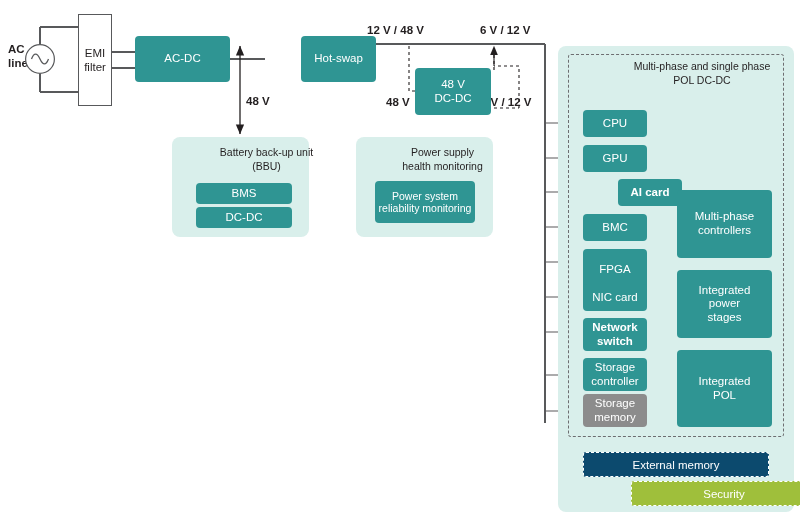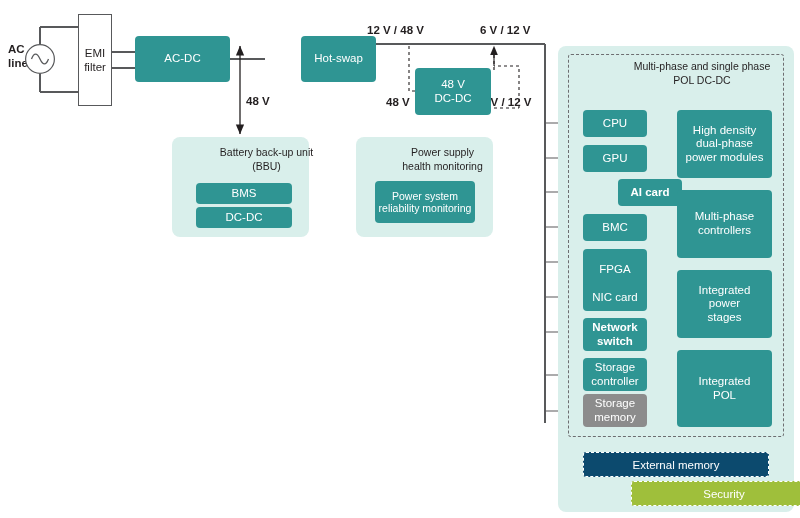--- a/index.html
+++ b/index.html
@@ -208,27 +208,20 @@
       <span>controller</span>
     </div>
   </div>
   <div class="box grey" style="left:583px;top:394px;width:64px;height:33px;">
     <div>
       <span>Storage</span><br>
       <span>memory</span>
     </div>
   </div>
 
-  <div class="box teal" style="left:677px;top:110px;width:95px;height:68px;">
-    <div>
-      <span>High density</span><br>
-      <span>dual-phase</span><br>
-      <span>power modules</span>
-    </div>
-  </div>
   <div class="box teal" style="left:677px;top:190px;width:95px;height:68px;">
     <div>
       <span>Multi-phase</span><br>
       <span>controllers</span>
     </div>
   </div>
   <div class="box teal" style="left:677px;top:270px;width:95px;height:68px;">
     <div>
       <span>Integrated</span><br>
       <span>power</span><br>

